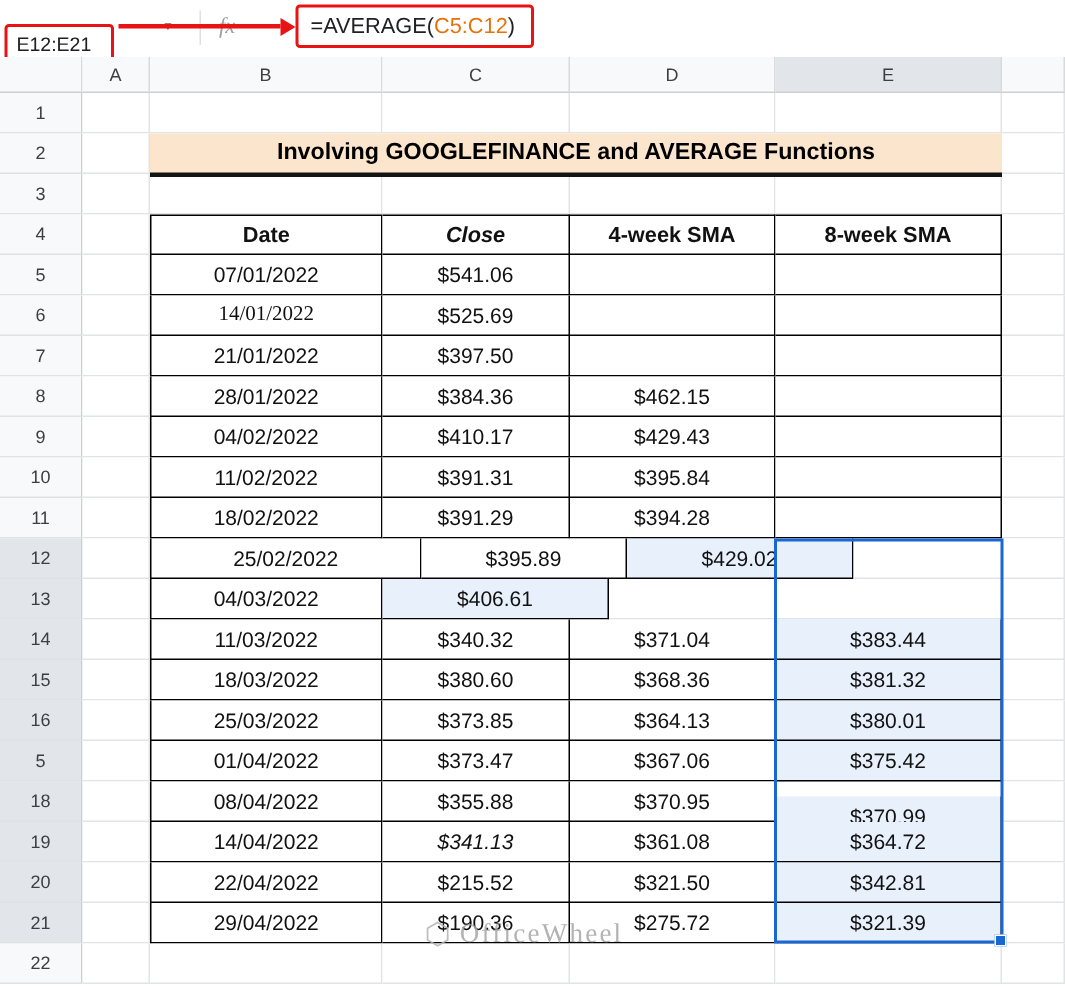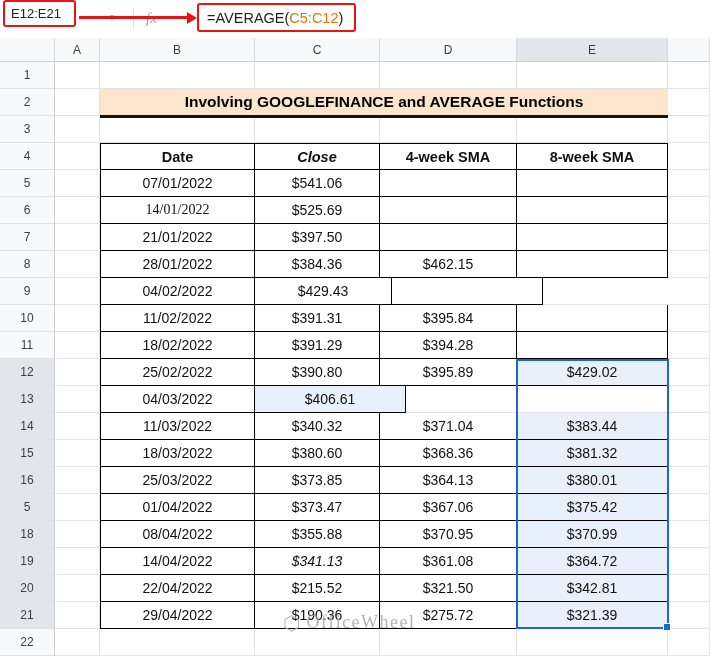--- a/index.html
+++ b/index.html
@@ -13,21 +13,21 @@
     --grid-line:#e2e3e5;
     --table-border:#000000;
   }
   *{margin:0;padding:0;box-sizing:border-box;}
   html,body{width:710px;height:658px;overflow:hidden;background:#fff;
     font-family:"Liberation Sans", sans-serif;}
   .app{position:relative;width:710px;height:658px;background:#fff;}
 
   
   .toolbar{position:relative;height:38px;background:#fff;}
-  .namebox{position:absolute;left:3px;top:0;width:73px;height:27px;
+  .namebox{position:absolute;left:3px;top:16px;width:73px;height:27px;
     border:2px solid var(--annotation-red);border-radius:3px;
     display:flex;align-items:center;padding-left:6px;font-size:13px;color:#202124;background:#fff;}
   .nb-caret{position:absolute;left:108px;top:14px;font-size:8px;color:#5f6368;line-height:1;}
   .toolbar-divider{position:absolute;left:133px;top:7px;width:1px;height:23px;background:#e0e0e0;}
   .fx{position:absolute;left:146px;top:10px;font-size:15px;font-style:italic;
     color:#9aa0a6;font-family:"Liberation Serif", serif;}
   .annot-arrow{position:absolute;left:79px;top:16px;width:108px;height:3px;
     background:var(--annotation-red);z-index:3;}
   .annot-arrow::after{content:'';position:absolute;right:-10px;top:-4.5px;width:0;height:0;
     border-left:10px solid var(--annotation-red);
@@ -170,20 +170,21 @@
         <div class="cell tcell bleft" style="width: 155px;">28/01/2022</div>
         <div class="cell tcell" style="width: 125px;">$384.36</div>
         <div class="cell tcell" style="width: 137px;">$462.15</div>
         <div class="cell tcell" style="width: 151px;"></div>
         <div class="cell fill"></div>
       </div>
       <div class="sheet-row">
         <div class="rowhdr">9</div>
         <div class="cell" style="width: 45px;"></div>
         <div class="cell tcell bleft" style="width: 155px;">04/02/2022</div>
+        <div class="cell tcell" style="width: 125px;">$410.17</div>
         <div class="cell tcell" style="width: 137px;">$429.43</div>
         <div class="cell tcell" style="width: 151px;"></div>
         <div class="cell fill"></div>
       </div>
       <div class="sheet-row">
         <div class="rowhdr">10</div>
         <div class="cell" style="width: 45px;"></div>
         <div class="cell tcell bleft" style="width: 155px;">11/02/2022</div>
         <div class="cell tcell" style="width: 125px;">$391.31</div>
         <div class="cell tcell" style="width: 137px;">$395.84</div>
@@ -195,22 +196,21 @@
         <div class="cell" style="width: 45px;"></div>
         <div class="cell tcell bleft" style="width: 155px;">18/02/2022</div>
         <div class="cell tcell" style="width: 125px;">$391.29</div>
         <div class="cell tcell" style="width: 137px;">$394.28</div>
         <div class="cell tcell" style="width: 151px;"></div>
         <div class="cell fill"></div>
       </div>
       <div class="sheet-row">
         <div class="rowhdr hl">12</div>
         <div class="cell" style="width: 45px;"></div>
-        <div class="cell tcell bleft" style="width: 155px;">25/02/2022</div>
-        <div class="cell tcell" style="width: 125px;">$390.80</div>
+        <div class="cell tcell bleft" style="width: 181px;">25/02/2022</div>
         <div class="cell tcell" style="width: 137px;">$395.89</div>
         <div class="cell tcell sel" style="width: 151px;">$429.02</div>
         <div class="cell fill"></div>
       </div>
       <div class="sheet-row">
         <div class="rowhdr hl">13</div>
         <div class="cell" style="width: 45px;"></div>
         <div class="cell tcell bleft" style="width: 155px;">04/03/2022</div>
         <div class="cell tcell sel" style="width: 151px;">$406.61</div>
         <div class="cell fill"></div>
@@ -250,21 +250,21 @@
         <div class="cell tcell" style="width: 137px;">$367.06</div>
         <div class="cell tcell sel" style="width: 151px;">$375.42</div>
         <div class="cell fill"></div>
       </div>
       <div class="sheet-row">
         <div class="rowhdr hl">18</div>
         <div class="cell" style="width: 45px;"></div>
         <div class="cell tcell bleft" style="width: 155px;">08/04/2022</div>
         <div class="cell tcell" style="width: 125px;">$355.88</div>
         <div class="cell tcell" style="width: 137px;">$370.95</div>
-        <div class="cell tcell sel" style="width: 151px;">$370.99</div>
+        <div class="cell tcell sel" style="width: 151px; margin-top: 10px;">$370.99</div>
         <div class="cell fill"></div>
       </div>
       <div class="sheet-row">
         <div class="rowhdr hl">19</div>
         <div class="cell" style="width: 45px;"></div>
         <div class="cell tcell bleft" style="width: 155px;">14/04/2022</div>
         <div class="cell tcell" style="width: 125px; font-style: italic;">$341.13</div>
         <div class="cell tcell" style="width: 137px;">$361.08</div>
         <div class="cell tcell sel" style="width: 151px;">$364.72</div>
         <div class="cell fill"></div>

